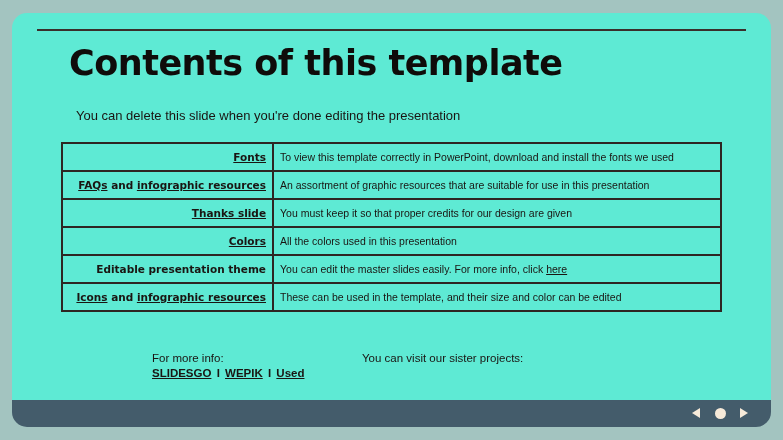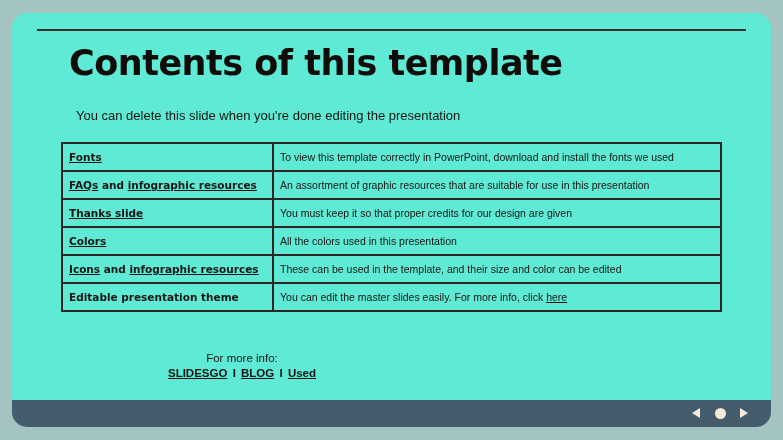--- a/index.html
+++ b/index.html
@@ -32,25 +32,25 @@
   table.contents {
     position:absolute; left:49px; top:129px;
     width:661px; border-collapse:collapse;
     font-size:11px;
   }
   table.contents td {
     border:2px solid #2e2622;
     height:26px; padding:0 6px; vertical-align:middle;
     white-space:nowrap;
   }
-  table.contents td.col-a { width:197px; font-weight:bold; font-family:"DejaVu Sans", sans-serif; font-size:10.5px; }
+  table.contents td.col-a { width:197px; font-weight:bold; font-family:"DejaVu Sans", sans-serif; font-size:10.5px;text-align:right; }
   table.contents td.col-b { font-size:10.5px; }
   a.lnk { color:#1a1512; text-decoration:underline; cursor:pointer; }
   .footer-col {
-    position:absolute; top:338px; text-align:center;
+    position:absolute; top:338px; text-align:left;
     font-size:11.5px; line-height:15px; white-space:nowrap;
   }
   .footer-col .links { font-weight:bold; }
   .footer-left { left:140px; width:180px; }
   .footer-right { left:350px; width:318px; }
   .sep { font-weight:bold; padding:0 2px; }
   .bottom-bar {
     position:absolute; left:12px; top:400px; width:759px; height:27px;
     background:#445c6b;
     border-radius:0 0 15px 15px;
@@ -92,44 +92,45 @@
         </td>
         <td class="col-b">You must keep it so that proper credits for our design are given</td>
       </tr>
       <tr>
         <td class="col-a">
           <a class="lnk">Colors</a>
         </td>
         <td class="col-b">All the colors used in this presentation</td>
       </tr>
       <tr>
+        <td class="col-a">Editable presentation theme</td>
+        <td class="col-b"><span style="white-space:pre">You can edit the master slides easily. For more info, click </span><a class="lnk">here</a></td>
+      </tr>
+      <tr>
         <td class="col-a">
           <a class="lnk">Icons</a><span style="white-space:pre"> and </span><a class="lnk">infographic resources</a>
         </td>
         <td class="col-b">These can be used in the template, and their size and color can be edited</td>
-      </tr>
-      <tr>
-        <td class="col-a">Editable presentation theme</td>
-        <td class="col-b"><span style="white-space:pre">You can edit the master slides easily. For more info, click </span><a class="lnk">here</a></td>
       </tr>
     </tbody>
   </table>
 
   <div class="footer-col footer-left">
     <div>For more info:</div>
     <div class="links">
       <a class="lnk">SLIDESGO</a>
       <span class="sep">I</span>
-      <a class="lnk">BLOG</a>
+      <a class="lnk">WEPIK</a>
       <span class="sep">I</span>
       <a class="lnk">Used</a>
     </div>
   </div>
 
   <div class="footer-col footer-right">
+    <div>You can visit our sister projects:</div>
   </div>
 </div>
 
 <div class="bottom-bar">
   <div class="nav">
     <div class="nav-btn">
       <div class="tri-left"></div>
     </div>
     <div class="nav-btn">
       <div class="dot"></div>

